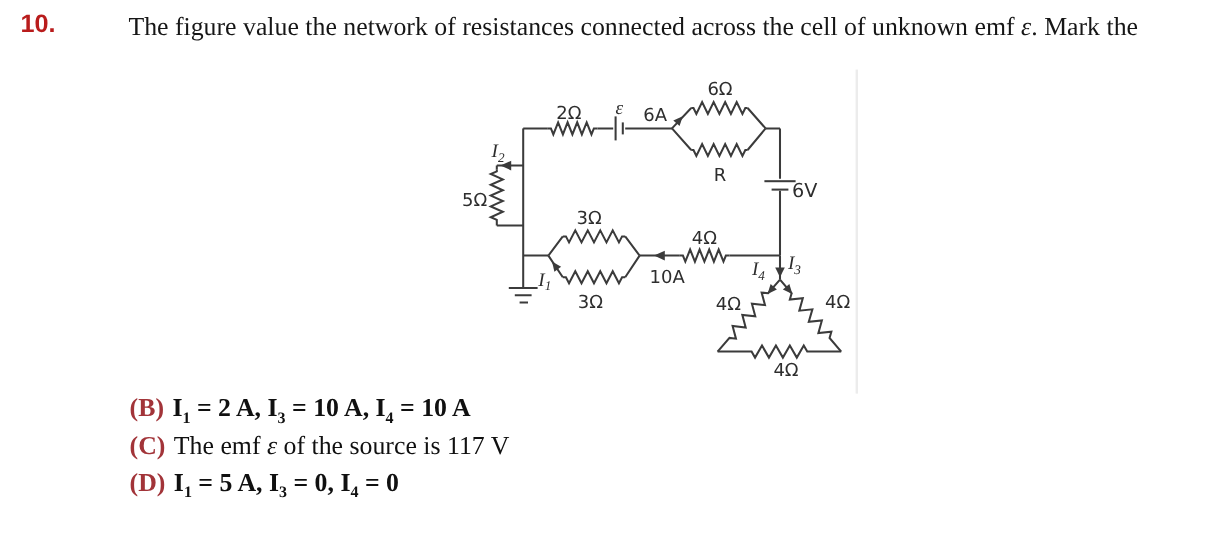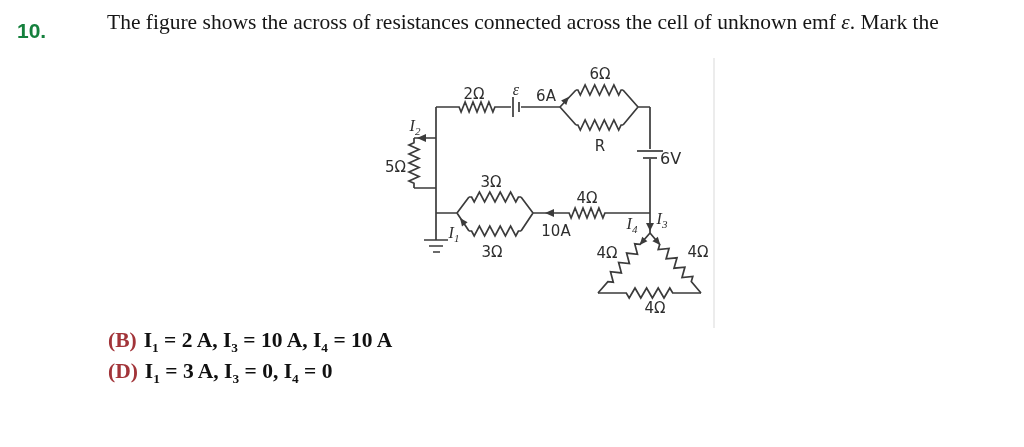--- a/index.html
+++ b/index.html
@@ -1,19 +1,19 @@
 <!DOCTYPE html>
 <html><head>
 <meta charset="utf-8">
 <style>
   html,body{margin:0;padding:0;}
   body{width:1024px;height:447px;background:#ffffff;position:relative;overflow:hidden;
        font-family:"Liberation Serif", serif;color:#1c1c1c;}
-  .qnum{position:absolute;left:17px;top:19px;font-family:"Liberation Sans",sans-serif;
-        font-weight:bold;font-size:21px;color:#15803d;}
+  .qnum{position:absolute;left:17px;top:9px;font-family:"Liberation Sans",sans-serif;
+        font-weight:bold;font-size:21px;color:#b91c1c;}
   .qtext{position:absolute;left:107px;top:8px;width:905px;font-size:21.5px;line-height:28px;color:#161616;}
   .qtext .eps{font-style:italic;}
   .scan-line{position:absolute;left:713px;top:58px;width:2px;height:270px;background:#ececec;}
   .options{position:absolute;left:108px;top:328px;font-size:21.5px;color:#101010;}
   .opt{height:31px;white-space:nowrap;}
   .opt .letter{color:#a23439;font-weight:bold;margin-right:7px;}
   .opt sub{font-size:0.62em;line-height:0;}
   .bold{font-weight:bold;}
   .eqn{font-weight:bold;font-family:Liberation Serif, serif;}
   svg{position:absolute;left:0;top:0;}
@@ -24,21 +24,21 @@
   .cur{font-family:"Liberation Serif",serif;font-style:italic;font-size:16px;fill:#2e2e2e;}
   .cur .sub{font-size:11px;}
   .eps-svg{font-family:"Liberation Serif",serif;font-style:italic;font-size:16px;fill:#2e2e2e;}
 </style>
 </head>
 <body>
 
 <div class="qnum">10.</div>
 
 <div class="qtext">
-  <div><span>The figure shows the across of resistances connected across the cell of unknown emf </span><span class="eps">ε</span><span>. Mark the</span></div>
+  <div><span>The figure value the network of resistances connected across the cell of unknown emf </span><span class="eps">ε</span><span>. Mark the</span></div>
 </div>
 
 <div class="scan-line"></div>
 
 <svg width="1024" height="447" viewBox="0 0 1024 447">
 
   <path d="M436,107 H456 M498,107 H511 M521,107 H560"></path>
   <path d="M436,107 V240"></path>
   <path d="M638,107 H650 M650,107 V149 M650,159 V213"></path>
   <path d="M436,213 H457 M533,213 H566 M608,213 H650 M650,213 V233"></path>
@@ -88,14 +88,15 @@
   <text class="lbl" x="587" y="203" text-anchor="middle">4Ω</text>
   <text class="cur" x="632" y="229" text-anchor="middle"><tspan>I</tspan><tspan class="sub" dy="4">4</tspan></text>
   <text class="cur" x="662" y="224" text-anchor="middle"><tspan>I</tspan><tspan class="sub" dy="4">3</tspan></text>
   <text class="lbl" x="607" y="258" text-anchor="middle">4Ω</text>
   <text class="lbl" x="698" y="257" text-anchor="middle">4Ω</text>
   <text class="lbl" x="655" y="313" text-anchor="middle">4Ω</text>
 </svg>
 
 <div class="options">
   <div class="opt"><span class="letter">(B)</span><span class="eqn"><span>I</span><sub>1</sub><span> = 2 A, I</span><sub>3</sub><span> = 10 A, I</span><sub>4</sub><span> = 10 A</span></span></div>
-  <div class="opt"><span class="letter">(D)</span><span class="eqn"><span>I</span><sub>1</sub><span> = 3 A, I</span><sub>3</sub><span> = 0, I</span><sub>4</sub><span> = 0</span></span></div>
+  <div class="opt"><span class="letter">(C)</span><span>The emf </span><span class="eps" style="font-style:italic">ε</span><span> of the source is 117 V</span></div>
+  <div class="opt"><span class="letter">(D)</span><span class="eqn"><span>I</span><sub>1</sub><span> = 5 A, I</span><sub>3</sub><span> = 0, I</span><sub>4</sub><span> = 0</span></span></div>
 </div>
 
 </body></html>

